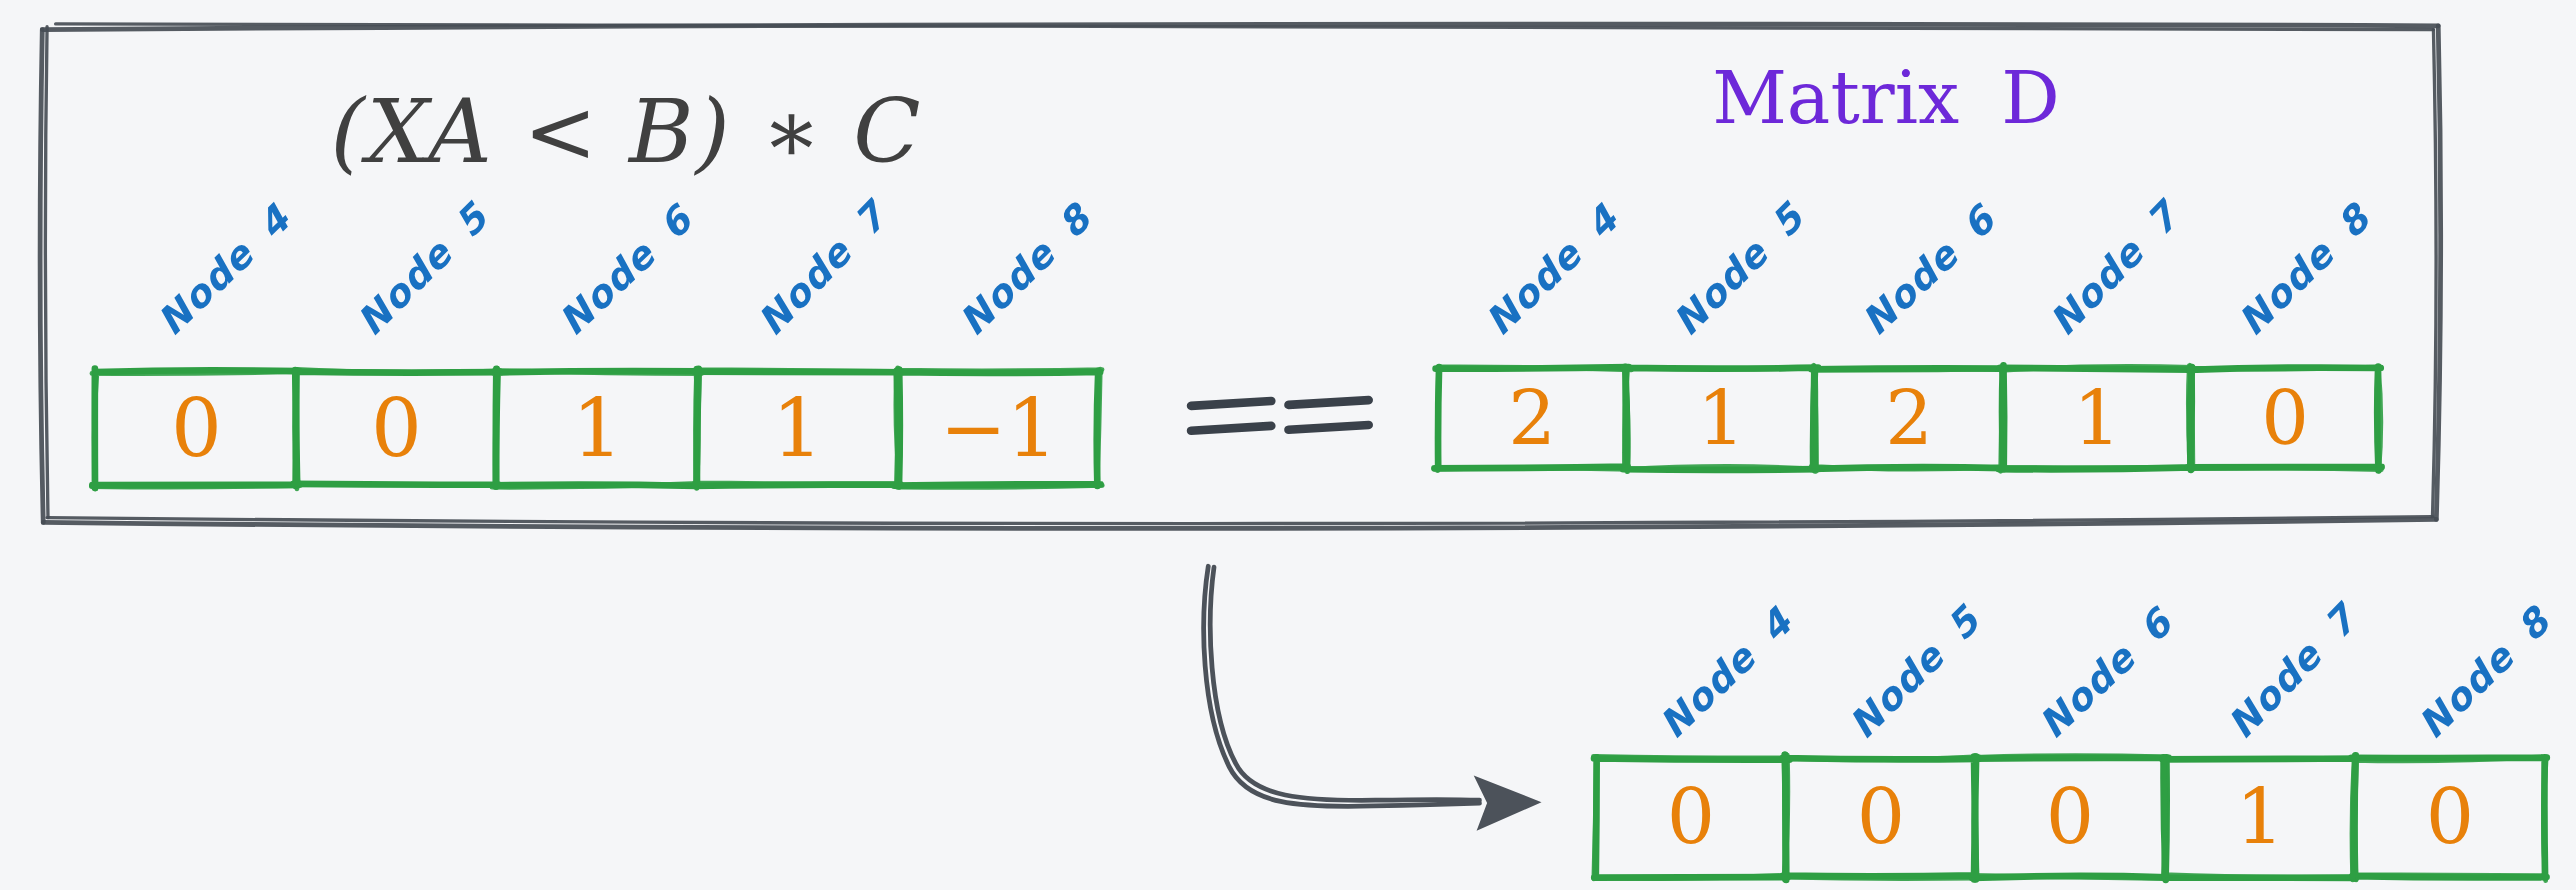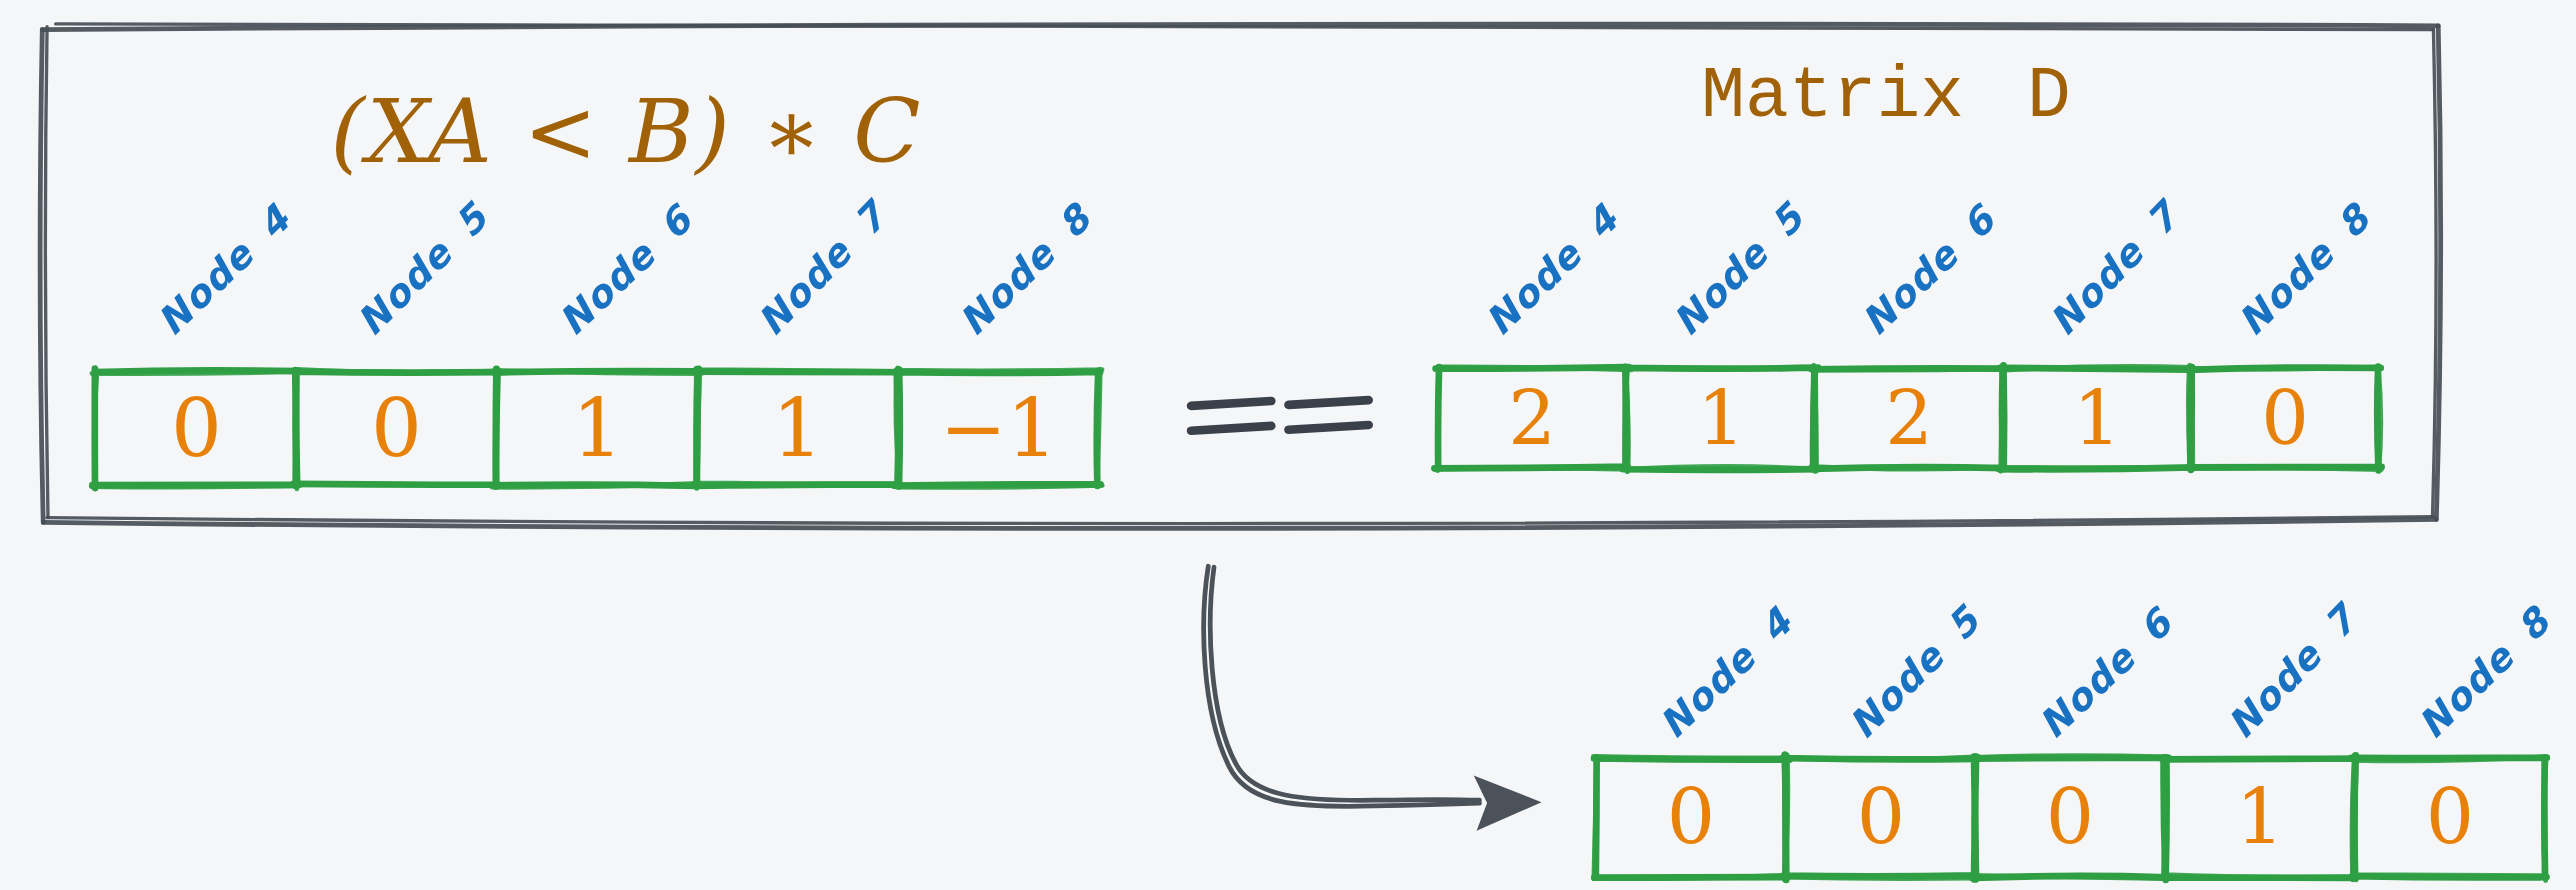--- a/index.html
+++ b/index.html
@@ -106,23 +106,23 @@
         <path d="M1349 424 L1433 419" fill="none" stroke="#3a414a" stroke-width="9" stroke-linecap="round"></path>
         <path d="M1349 450 L1433 445" fill="none" stroke="#3a414a" stroke-width="9" stroke-linecap="round"></path>
       </g>
     <g id="arrow-group">
         <path d="M1265 593 C1256 650 1258 745 1287 803 C1307 843 1360 846 1438 844 C1490 843 1522 842 1549 841" fill="none" stroke="#4c525a" stroke-width="5" stroke-linecap="round"></path>
         <path d="M1271 594 C1263 652 1266 748 1294 800 C1312 835 1365 839 1440 838 C1492 837 1524 837 1549 838" fill="none" stroke="#4c525a" stroke-width="5" stroke-linecap="round"></path>
         <polygon points="1543,812 1614,840 1546,870 1557,841" fill="#4c525a"></polygon>
       </g>
   </svg>
 
-  <div class="title equation" style="color: #a16207;">(XA &lt; B) ∗ C</div>
+  <div class="title equation" style="color: #404040;">(XA &lt; B) ∗ C</div>
 
-  <div class="title matrix-d" style="color: #a16207; font-family: Liberation Mono, monospace;">Matrix D</div>
+  <div class="title matrix-d" style="color: #6d28d9;">Matrix D</div>
 
 <div class="cell-value" style="left: 96px; top: 372px; width: 201px; height: 114px; font-size: 80px; color: rgb(232, 129, 10);">0</div>
     <div class="node-label" style="left: 180px; top: 300px; color: rgb(25, 113, 194); transform: rotate(-44deg) skewX(-4deg);">Node 4</div>
     <div class="cell-value" style="left: 296px; top: 372px; width: 201px; height: 114px; font-size: 80px; color: rgb(232, 129, 10);">0</div>
     <div class="node-label" style="left: 380px; top: 300px; color: rgb(25, 113, 194); transform: rotate(-45deg) skewX(-4deg);">Node 5</div>
     <div class="cell-value" style="left: 497px; top: 372px; width: 201px; height: 114px; font-size: 80px; color: rgb(232, 129, 10);">1</div>
     <div class="node-label" style="left: 581px; top: 300px; color: rgb(25, 113, 194); transform: rotate(-43.5deg) skewX(-4deg);">Node 6</div>
     <div class="cell-value" style="left: 697px; top: 372px; width: 201px; height: 114px; font-size: 80px; color: rgb(232, 129, 10);">1</div>
     <div class="node-label" style="left: 781px; top: 300px; color: rgb(25, 113, 194); transform: rotate(-46deg) skewX(-4deg);">Node 7</div>
     <div class="cell-value" style="left: 898px; top: 372px; width: 201px; height: 114px; font-size: 80px; color: rgb(232, 129, 10);">−1</div>

